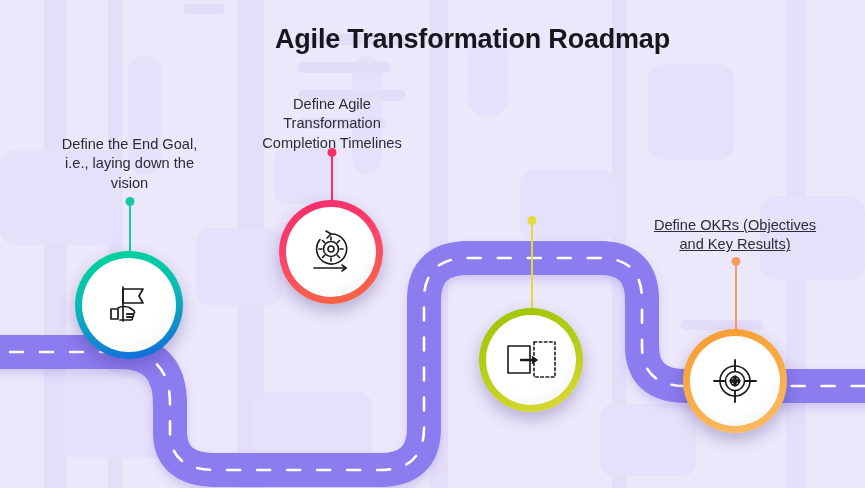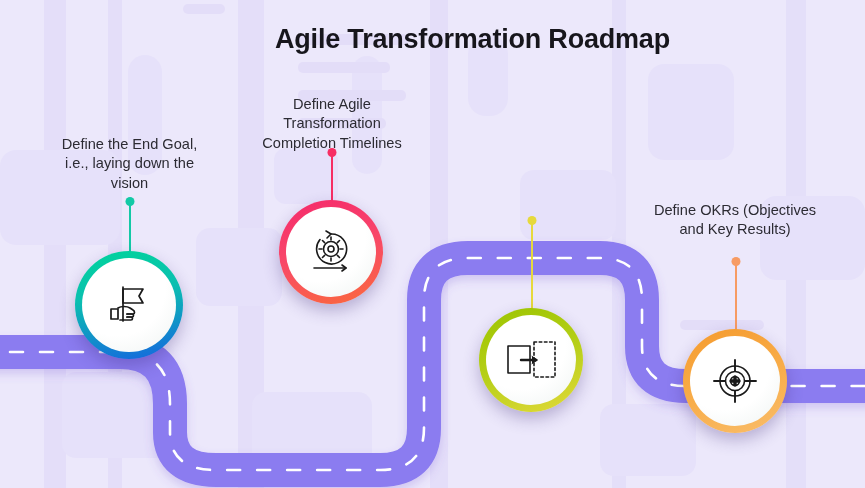--- a/index.html
+++ b/index.html
@@ -107,21 +107,21 @@
              Q 642 258 642 300
              L 642 346
              Q 642 386 686 386
              L 890 386" fill="none" stroke="#ffffff" stroke-width="2.6" stroke-linecap="round" stroke-dasharray="13 17"></path>
   </svg>
 
   <div class="title">Agile Transformation Roadmap</div>
 
   <div class="label" style="left:252px;top:95px;width:160px;">Define Agile Transformation Completion Timelines</div>
   <div class="label" style="left:57px;top:135px;width:145px;">Define the End Goal, i.e., laying down the vision</div>
-  <div class="label" style="left:650px;top:201px;width:170px;">Define OKRs (Objectives and Key Results)</div>
+  <div class="label" style="left:650px;top:216px;width:170px;text-decoration:underline;">Define OKRs (Objectives and Key Results)</div>
 
   <div class="stem" style="left:125px;top:197px;width:9px;height:58px;">
     <div class="dot" style="background:#13c9a6;"></div>
     <div class="line" style="top:5px;height:53px;background:#13c9a6;"></div>
   </div>
   <div class="stem" style="left:327px;top:148px;width:9px;height:58px;">
     <div class="dot" style="background:#f72e63;"></div>
     <div class="line" style="top:5px;height:53px;background:#f72e63;"></div>
   </div>
   <div class="stem" style="left:527px;top:216px;width:9px;height:98px;">

